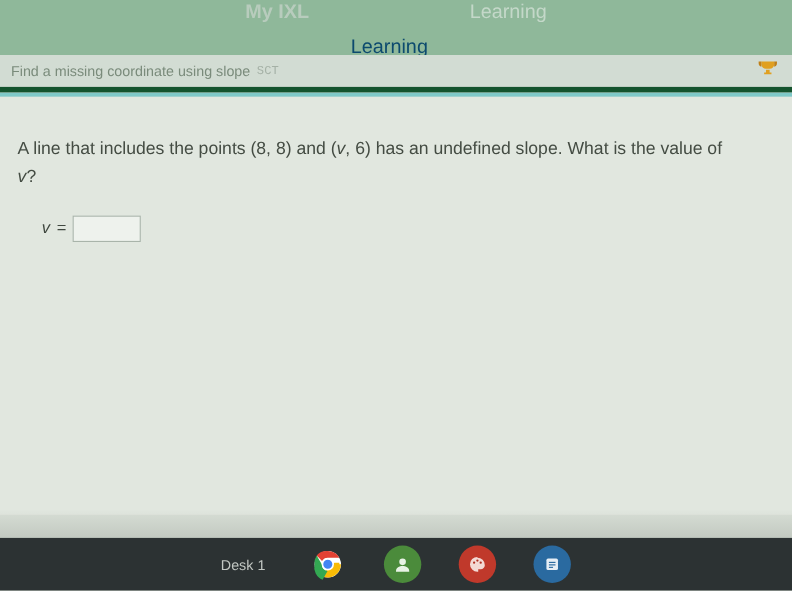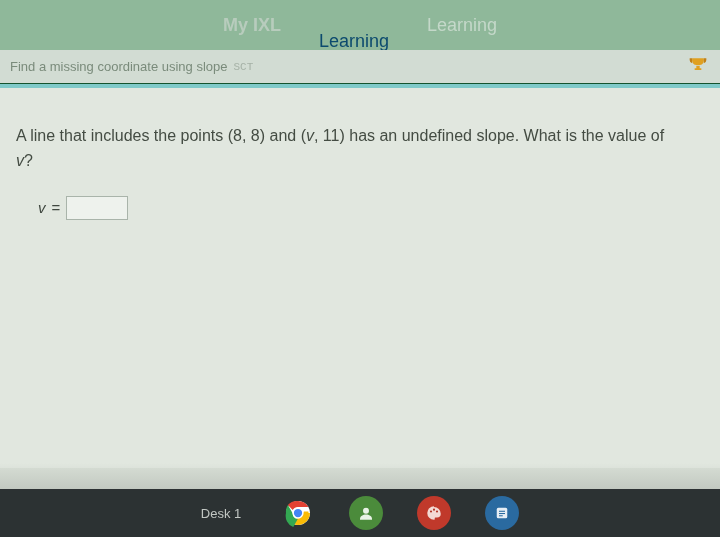--- a/index.html
+++ b/index.html
@@ -8,21 +8,20 @@
       width: 720px;
       height: 537px;
       overflow: hidden;
       background: #d8dfd6;
       position: relative;
     }
     .top-nav {
       background: #8fb89a;
       height: 50px;
       display: flex;
-      align-items: center;
       justify-content: center;
       gap: 38px;
       padding: 0 20px;
     }
     .nav-item {
       color: #c4d8c9;
       font-size: 18px;
       font-weight: 500;
       cursor: pointer;
     }
@@ -33,21 +32,21 @@
     .nav-item.active {
       color: #0c4a6e;
       margin-top: 32px;
     }
     .sub-bar {
       background: #d2dcd3;
       height: 34px;
       display: flex;
       align-items: center;
       padding: 0 10px;
-      border-bottom: 1px solid #14532d;
+      border-bottom: 5px solid #14532d;
       position: relative;
     }
     .sub-bar-text {
       color: #7a8b7b;
       font-size: 13px;
     }
     .sub-bar-code {
       color: #a5b1a6;
       font-size: 11px;
       margin-left: 6px;
@@ -162,21 +161,21 @@
     <svg viewBox="0 0 24 24">
         <path fill="#e0a020" d="M5 4h14v3a5 5 0 0 1-5 5h-4A5 5 0 0 1 5 7V4zm5 9h4v3h2v2H8v-2h2v-3z"></path>
         <path fill="#c08018" d="M5 4H2v2a4 4 0 0 0 3 3.9V4zm14 0h3v2a4 4 0 0 1-3 3.9V4z"></path>
       </svg>
   </span>
 </div>
 <div class="accent-strip"></div>
 
 <div class="content">
   <div class="question">
-    <span>A line that includes the points (8, 8) and (</span><span class="italic">v</span><span>, 11) has an undefined slope. What is the value of</span><br>
+    <span>A line that includes the points (8, 8) and (</span><span class="italic">v</span><span>, 6) has an undefined slope. What is the value of</span><br>
     <span class="italic">v</span><span>?</span>
   </div>
 
   <div class="answer-row">
     <span class="vlabel">v</span>
     <span class="eq">=</span>
     <input class="answer-input" type="text" value="" style="">
   </div>
 
 </div>

